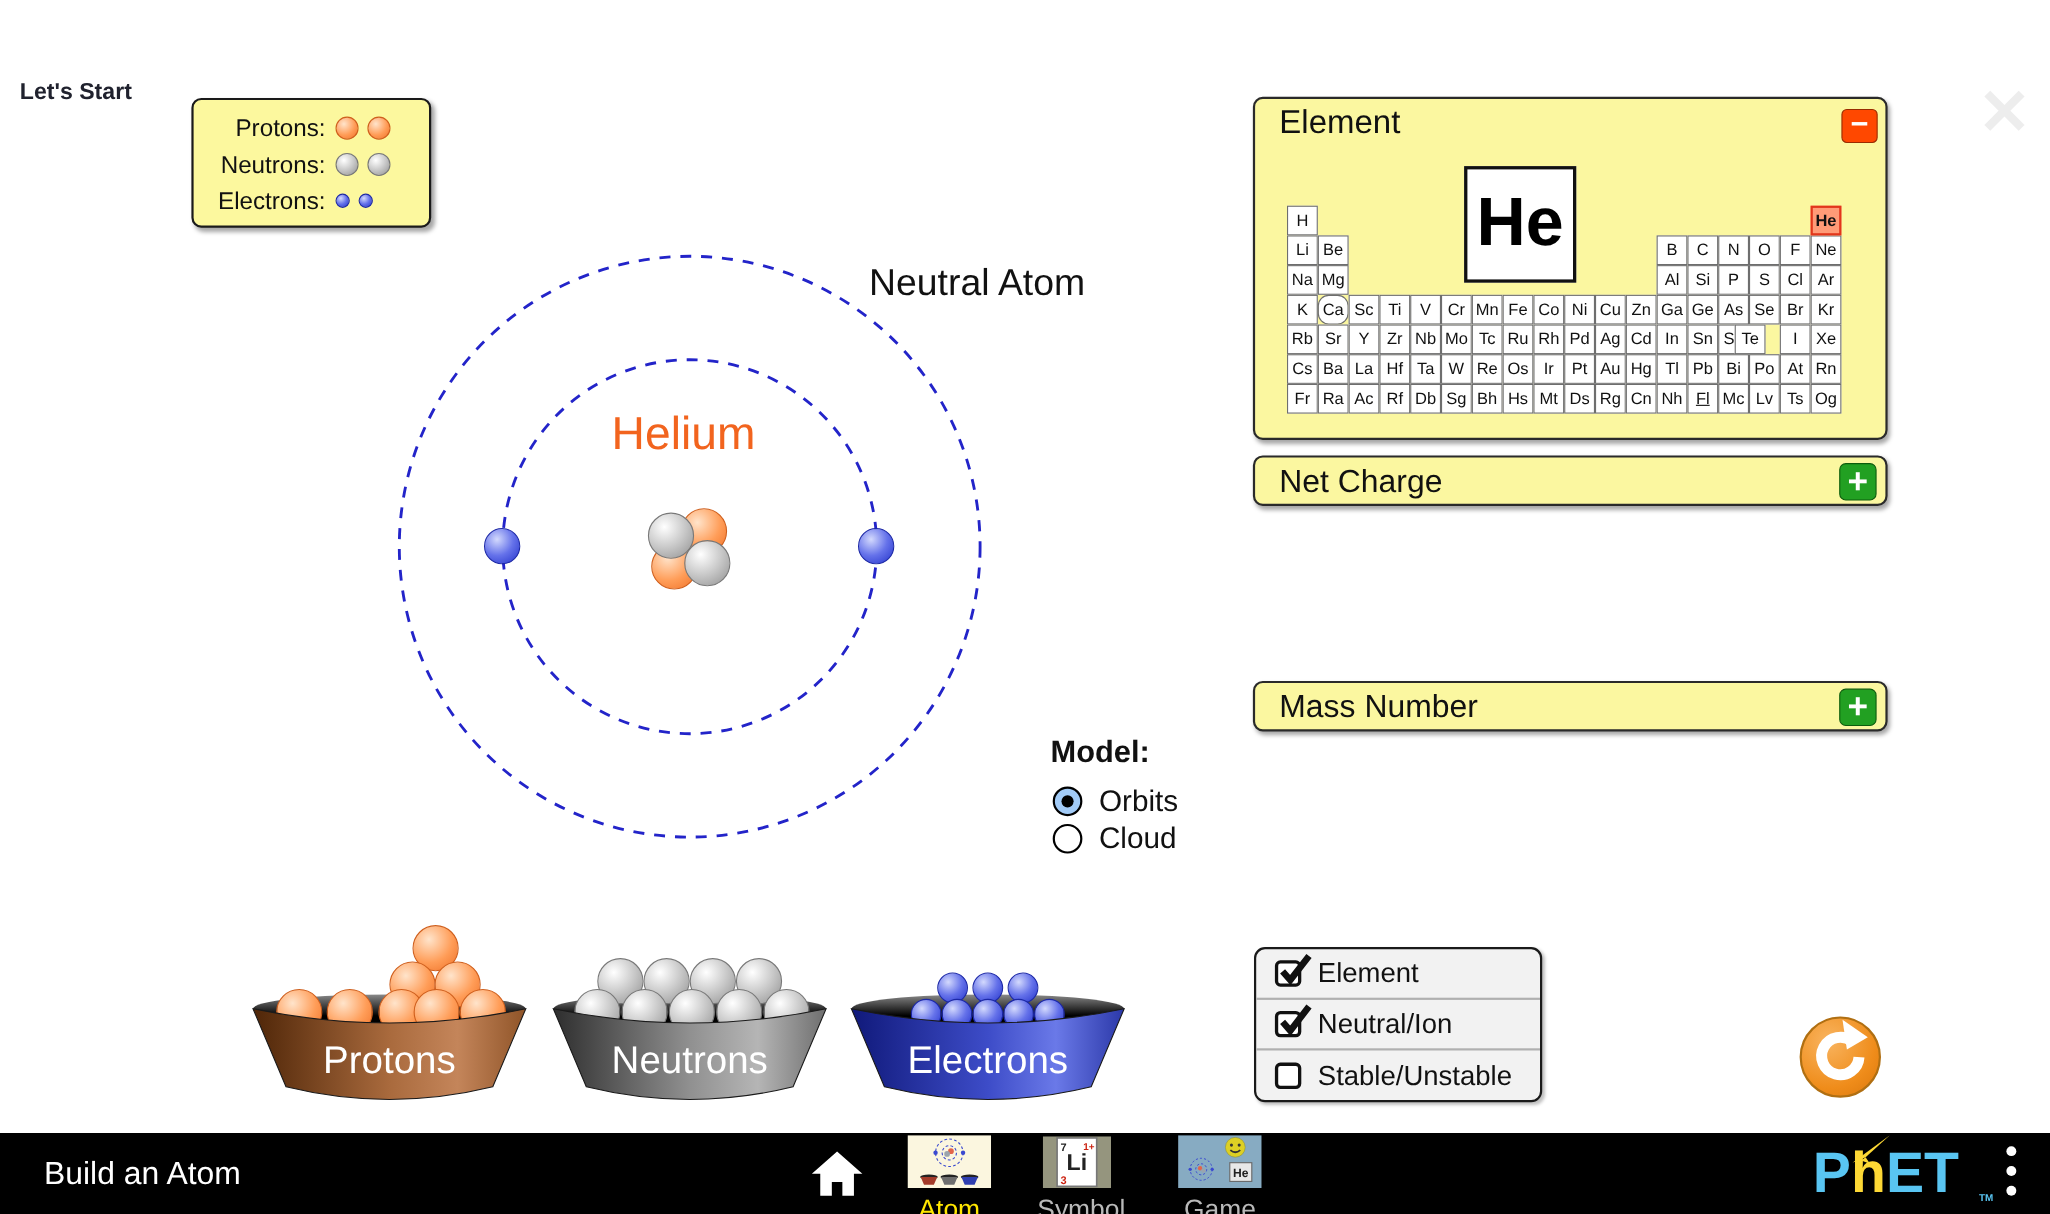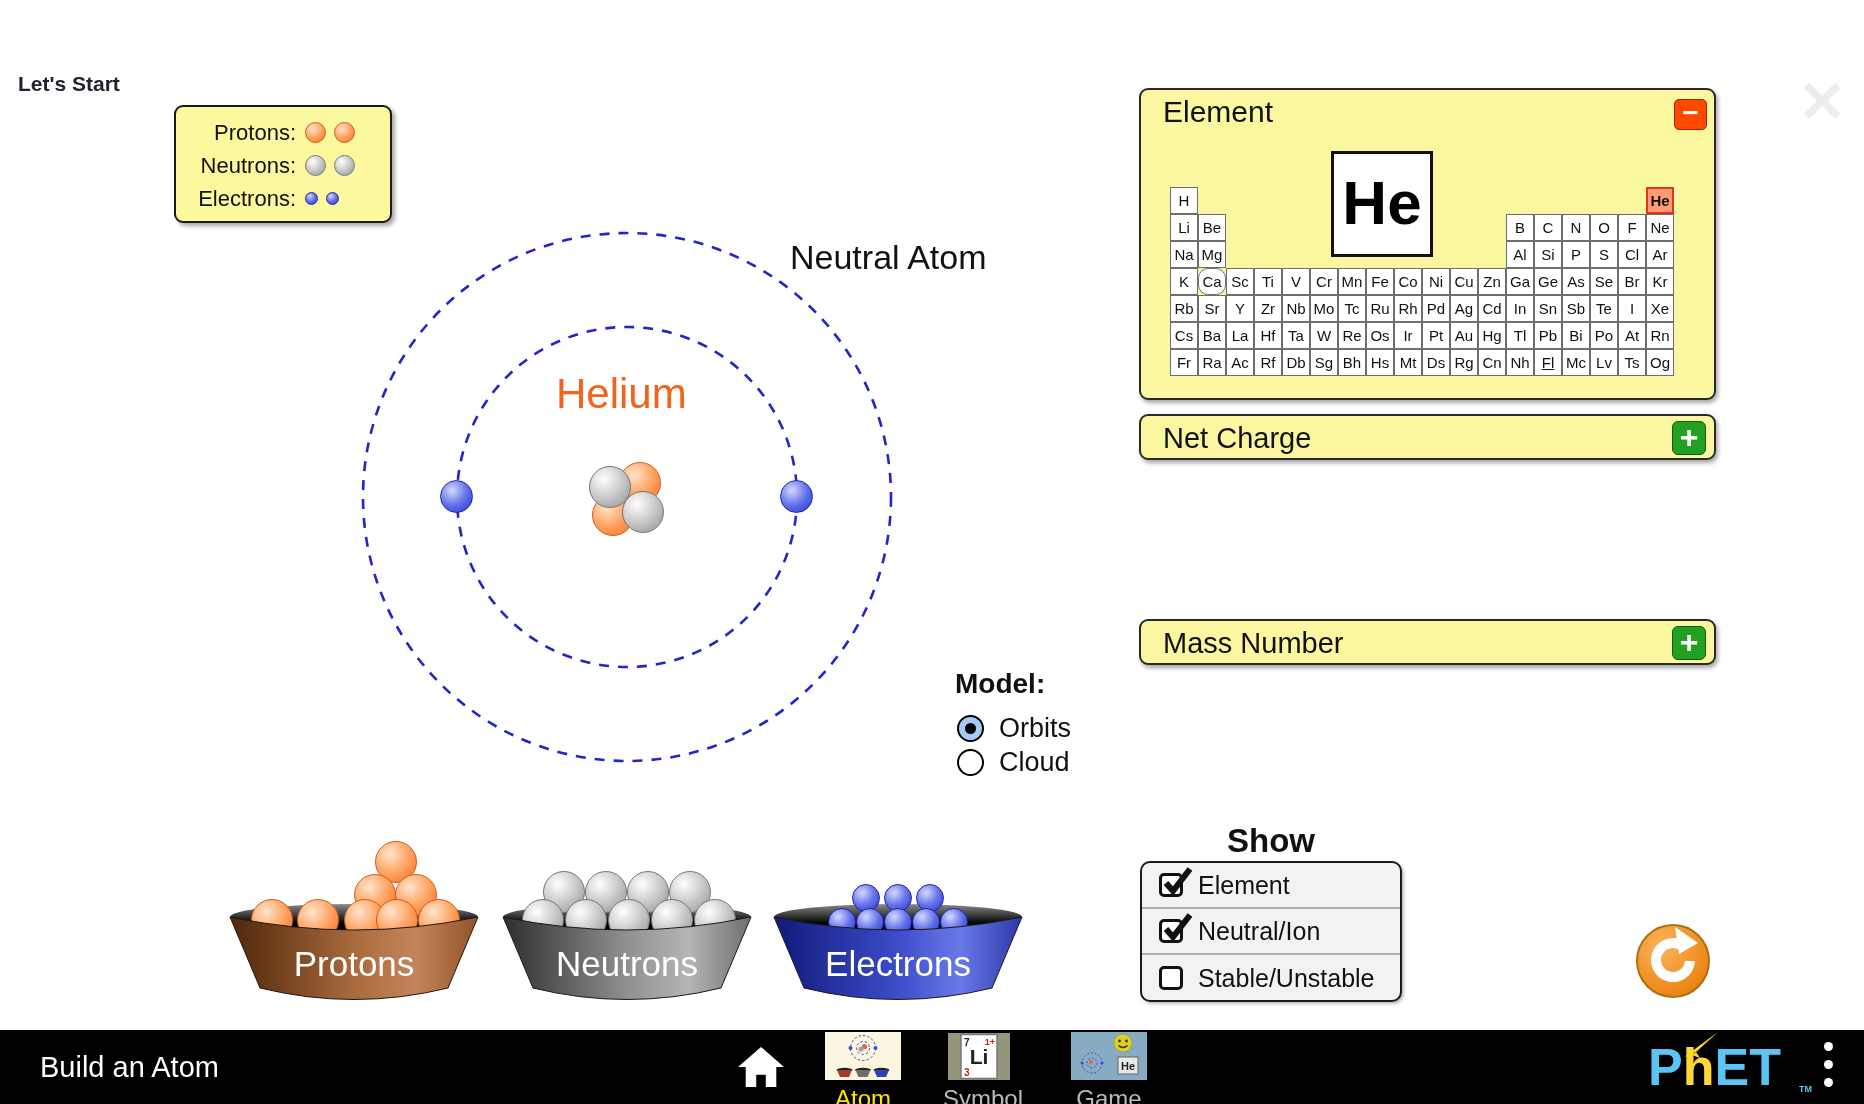--- a/index.html
+++ b/index.html
@@ -5,21 +5,21 @@
   html,body{margin:0;padding:0;background:#fff;}
   #stage{position:relative;width:1864px;height:1104px;background:#ffffff;overflow:hidden;
          font-family:"Liberation Sans",sans-serif;}
   .abs{position:absolute;}
 
   
   .hdr{position:absolute;left:18px;top:24px;font-size:21px;font-weight:700;color:#20222e;margin-top:48px;}
   .close-x{position:absolute;left:1798px;top:68px;font-size:58px;font-weight:700;color:#ededed;}
 
   
-  .legend{position:absolute;left:174px;top:105px;width:218px;height:118px;background:#fcf89e;
+  .legend{position:absolute;left:174px;top:89px;width:218px;height:118px;background:#fcf89e;
           border:2px solid #1a1a1a;border-radius:9px;box-shadow:3px 3px 4px rgba(0,0,0,.35);
           box-sizing:border-box;padding-top:9px;}
   .lrow{height:33px;display:flex;align-items:center;}
   .llabel{width:120px;text-align:right;font-size:22px;color:#111;}
   .legend-spheres{display:flex;align-items:center;gap:8px;margin-left:9px;}
 
   
   .sph{border-radius:50%;display:inline-block;box-sizing:border-box;}
   .sph.proton{background:radial-gradient(circle at 35% 30%, #ffe4cb, #ff9d58 55%, #ef7026);border:1px solid #cf5f1d;}
   .sph.neutron{background:radial-gradient(circle at 35% 30%, #ffffff, #c2c2c2 55%, #8f8f8f);border:1px solid #787878;}
@@ -205,21 +205,21 @@
         <div class="pt-cell" style="left: 169px; top: 205px;">Mo</div>
         <div class="pt-cell" style="left: 197px; top: 205px;">Tc</div>
         <div class="pt-cell" style="left: 225px; top: 205px;">Ru</div>
         <div class="pt-cell" style="left: 253px; top: 205px;">Rh</div>
         <div class="pt-cell" style="left: 281px; top: 205px;">Pd</div>
         <div class="pt-cell" style="left: 309px; top: 205px;">Ag</div>
         <div class="pt-cell" style="left: 337px; top: 205px;">Cd</div>
         <div class="pt-cell" style="left: 365px; top: 205px;">In</div>
         <div class="pt-cell" style="left: 393px; top: 205px;">Sn</div>
         <div class="pt-cell" style="left: 421px; top: 205px;">Sb</div>
-        <div class="pt-cell" style="left: 449px; top: 205px;">Te</div>
+        <div class="pt-cell" style="left: 436px; top: 205px;">Te</div>
         <div class="pt-cell" style="left: 477px; top: 205px;">I</div>
         <div class="pt-cell" style="left: 505px; top: 205px;">Xe</div>
         <div class="pt-cell" style="left: 29px; top: 232px;">Cs</div>
         <div class="pt-cell" style="left: 57px; top: 232px;">Ba</div>
         <div class="pt-cell" style="left: 85px; top: 232px;">La</div>
         <div class="pt-cell" style="left: 113px; top: 232px;">Hf</div>
         <div class="pt-cell" style="left: 141px; top: 232px;">Ta</div>
         <div class="pt-cell" style="left: 169px; top: 232px;">W</div>
         <div class="pt-cell" style="left: 197px; top: 232px;">Re</div>
         <div class="pt-cell" style="left: 225px; top: 232px;">Os</div>
@@ -257,21 +257,20 @@
   <div class="panel bar abs" style="left:1139px;top:414px">
     <div class="btitle">Net Charge</div>
     <div class="plus-btn">+</div>
   </div>
 
   <div class="panel bar abs" style="left:1139px;top:619px">
     <div class="btitle">Mass Number</div>
     <div class="plus-btn">+</div>
   </div>
 
-  <div class="show-title">Show</div>
   <div class="show-panel">
     <div class="srow">
       <span class="cbox">
         <svg class="check" width="34" height="34" viewBox="0 0 34 34">
           <path d="M7 19 L14 27 L31 5" stroke="#111" stroke-width="6" fill="none" stroke-linecap="butt" stroke-linejoin="miter"></path>
         </svg>
       </span>
       <span class="slabel">Element</span>
     </div>
     <div class="srow">

